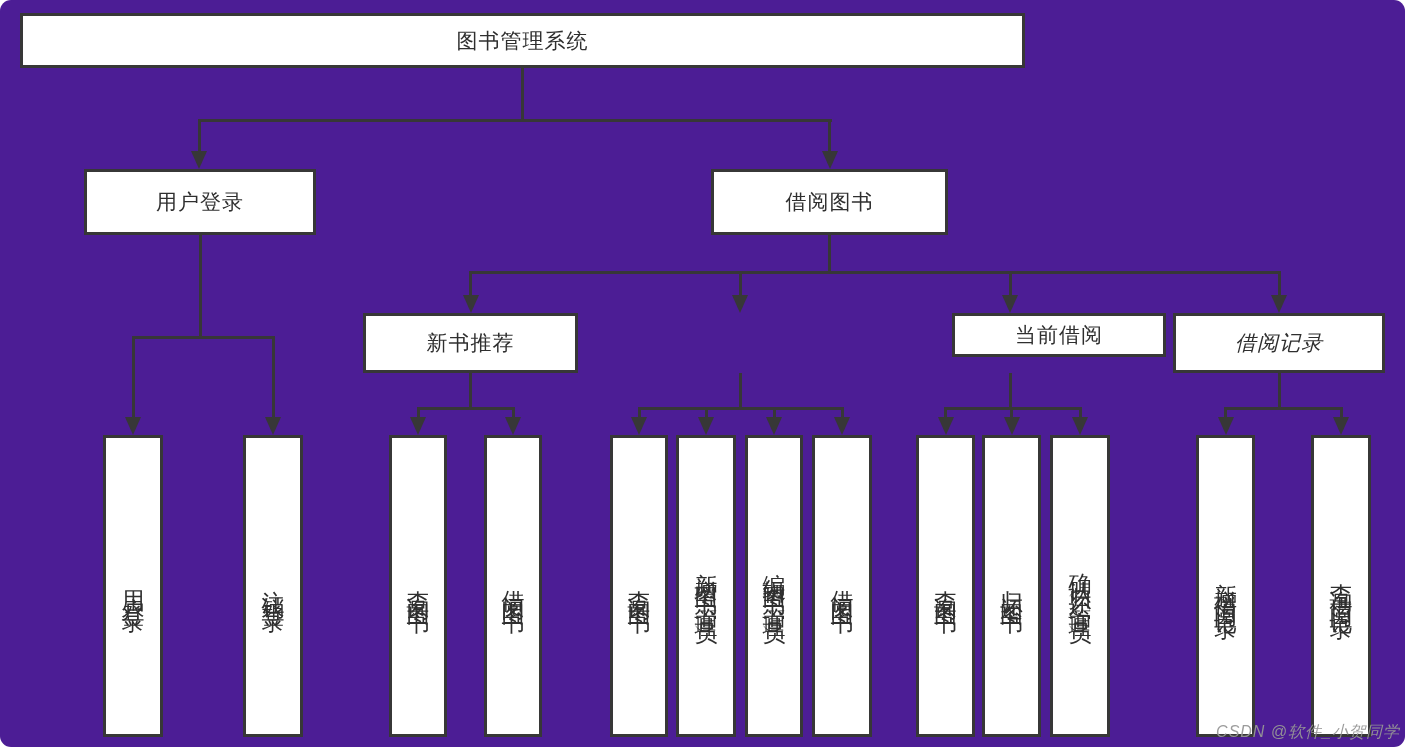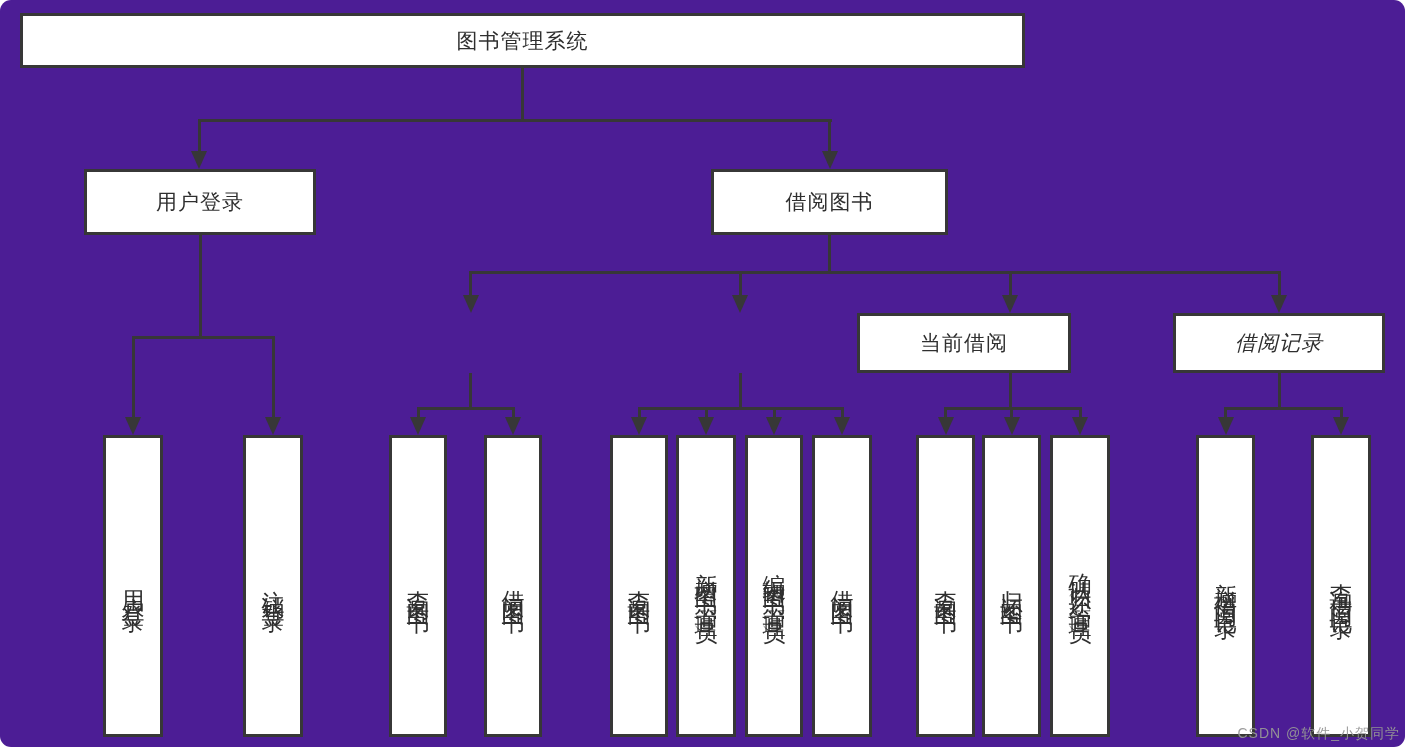--- a/index.html
+++ b/index.html
@@ -34,43 +34,47 @@
   .hline{position:absolute;height:3px;background:#373737;}
   .arrow{
     position:absolute;width:0;height:0;
     border-left:8px solid transparent;
     border-right:8px solid transparent;
     border-top:18px solid #373737;
   }
   .watermark{
     position:absolute;
     right:5px;bottom:4px;
-    font-size:14px;
+    font-size:16px;
     color:rgba(150,150,150,0.95);
     letter-spacing:1px;
     white-space:nowrap;
+    font-style:italic;
   }
 </style>
 </head>
 <body>
 
 <div class="canvas">
 
   <div class="box h-box" style="left:20px;top:13px;width:1005px;height:55px;">
     <span>图书管理系统</span>
   </div>
 
   <div class="box h-box" style="left:84px;top:169px;width:232px;height:66px;">
     <span>用户登录</span>
   </div>
   <div class="box h-box" style="left:711px;top:169px;width:237px;height:66px;">
     <span>借阅图书</span>
   </div>
 
-  <div class="box h-box" style="left:857px;top:313px;width:214px;height:60px;align-items:center;">
+  <div class="box h-box" style="left:363px;top:313px;width:215px;height:60px;">
+    <span>新书推荐</span>
+  </div>
+  <div class="box h-box" style="left:952px;top:313px;width:214px;height:44px;align-items:center;">
     <span>当前借阅</span>
   </div>
   <div class="box h-box" style="left:1173px;top:313px;width:212px;height:60px;font-style:italic;">
     <span>借阅记录</span>
   </div>
 
   <div class="box v-box" style="left:103px;top:435px;width:60px;height:302px;">
     <span>用户登录</span>
   </div>
   <div class="box v-box" style="left:243px;top:435px;width:60px;height:302px;">

